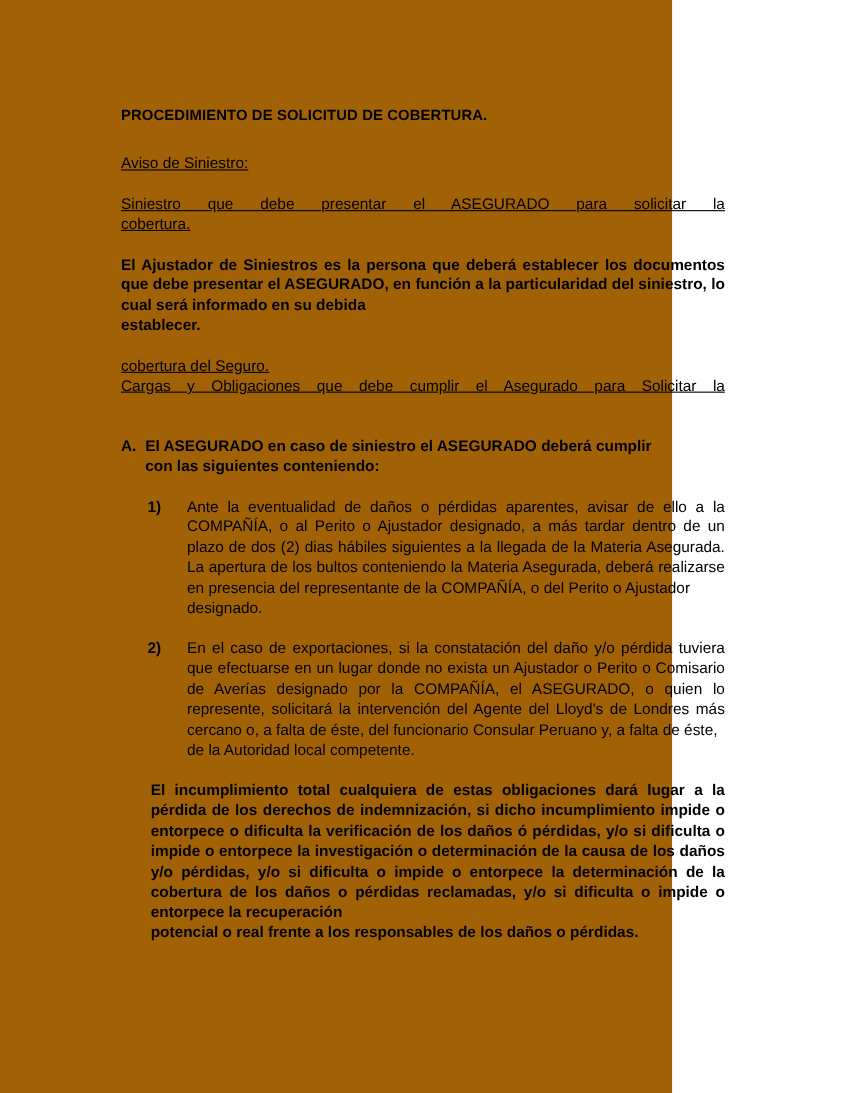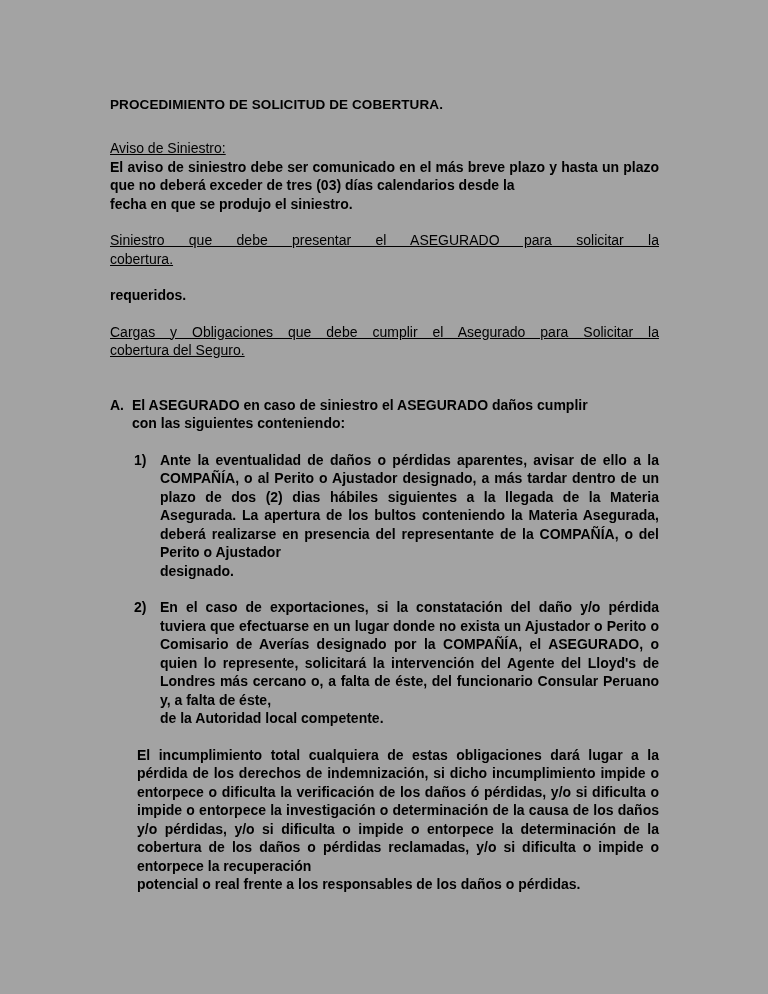--- a/index.html
+++ b/index.html
@@ -10,23 +10,23 @@
   }
   body {
     width: 768px;
     height: 994px;
     font-family: "Liberation Sans", sans-serif;
     color: #000000;
     -webkit-font-smoothing: antialiased;
   }
   .page {
     position: relative;
-    width: 768px;
+    width: 611px;
     height: 994px;
-    background: #a3a3a3;
+    background: #a16207;
     box-sizing: border-box;
     padding: 96px 109px 0 110px;
   }
   .doc-body {
     width: 549px;
   }
 
   
   .title {
     font-size: 13.5px;
@@ -97,24 +97,25 @@
   }
   .lvl-num .marker {
     flex: 0 0 26px;
     font-size: 14px;
     font-weight: bold;
     line-height: 18.5px;
   }
   .lvl-num .content {
     flex: 1 1 auto;
     font-size: 14px;
-    font-weight: bold;
+    font-weight: normal;
     line-height: 18.5px;
     text-align: justify;
     text-justify: inter-word;
+    margin-left: 10px;
   }
   .closing {
     width: 549px;
     padding-left: 27px;
     box-sizing: border-box;
     font-size: 14px;
     font-weight: bold;
     line-height: 18.5px;
     text-align: justify;
     text-justify: inter-word;
@@ -129,50 +130,49 @@
 
 <div class="page">
   <div class="doc-body">
 
     <p class="title">PROCEDIMIENTO DE SOLICITUD DE COBERTURA.</p>
 
     <div class="sp-title"></div>
 
     <div>
       <p class="heading"><span class="u">Aviso de Siniestro:</span></p>
-      <p class="para"><span>El aviso de siniestro debe ser comunicado en el más breve plazo y hasta un plazo que no deberá exceder de tres (03) días calendarios desde la</span> <span class="lastline">fecha en que se produjo el siniestro.</span></p>
     </div>
 
     <div class="sp-block"></div>
 
     <div>
       <p class="heading">
           <span class="u heading-line">Siniestro que debe presentar el ASEGURADO para solicitar la</span>
           <span class="u heading-line last">cobertura.</span>
         </p>
       <div class="sp-block"></div>
-      <p class="para"> <span class="lastline">requeridos.</span></p>
+      <p class="para"><span>El Ajustador de Siniestros es la persona que deberá establecer los documentos que debe presentar el ASEGURADO, en función a la particularidad del siniestro, lo cual será informado en su debida</span> <span class="lastline">establecer.</span></p>
     </div>
 
     <div class="sp-block"></div>
 
     <div>
       <p class="heading">
+          <span class="u heading-line last">cobertura del Seguro.</span>
           <span class="u heading-line">Cargas y Obligaciones que debe cumplir el Asegurado para Solicitar la</span>
-          <span class="u heading-line last">cobertura del Seguro.</span>
         </p>
       <div class="sp-block"></div>
       <p class="para"> </p>
     </div>
 
     <div class="sp-block"></div>
 
     <div class="lvl-a">
       <div class="marker">A.</div>
-      <div class="content"><span>El ASEGURADO en caso de siniestro el ASEGURADO daños cumplir</span> <span class="lastline">con las siguientes conteniendo:</span></div>
+      <div class="content"><span>El ASEGURADO en caso de siniestro el ASEGURADO deberá cumplir</span> <span class="lastline">con las siguientes conteniendo:</span></div>
     </div>
 
     <div class="sp-item"></div>
 
     <div class="lvl-num">
       <div class="marker">1)</div>
       <div class="content"><span>Ante la eventualidad de daños o pérdidas aparentes, avisar de ello a la COMPAÑÍA, o al Perito o Ajustador designado, a más tardar dentro de un plazo de dos (2) dias hábiles siguientes a la llegada de la Materia Asegurada. La apertura de los bultos conteniendo la Materia Asegurada, deberá realizarse en presencia del representante de la COMPAÑÍA, o del Perito o Ajustador</span> <span class="lastline">designado.</span></div>
     </div>
 
     <div class="sp-item"></div>

